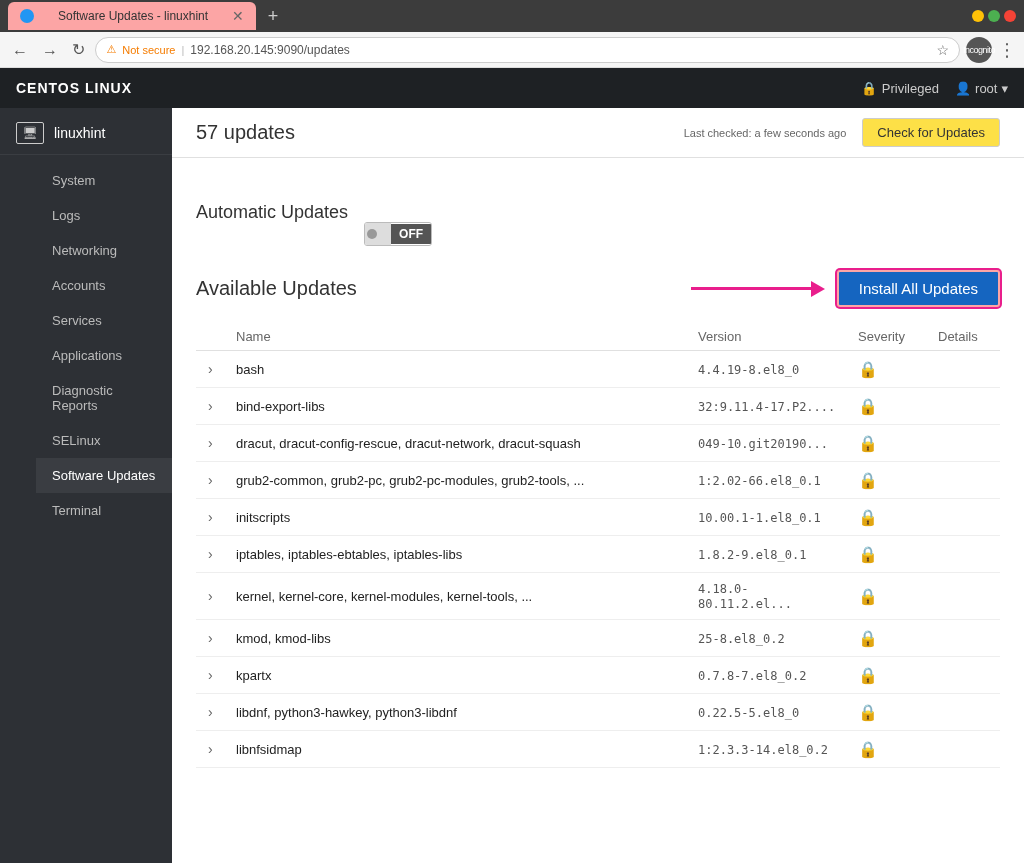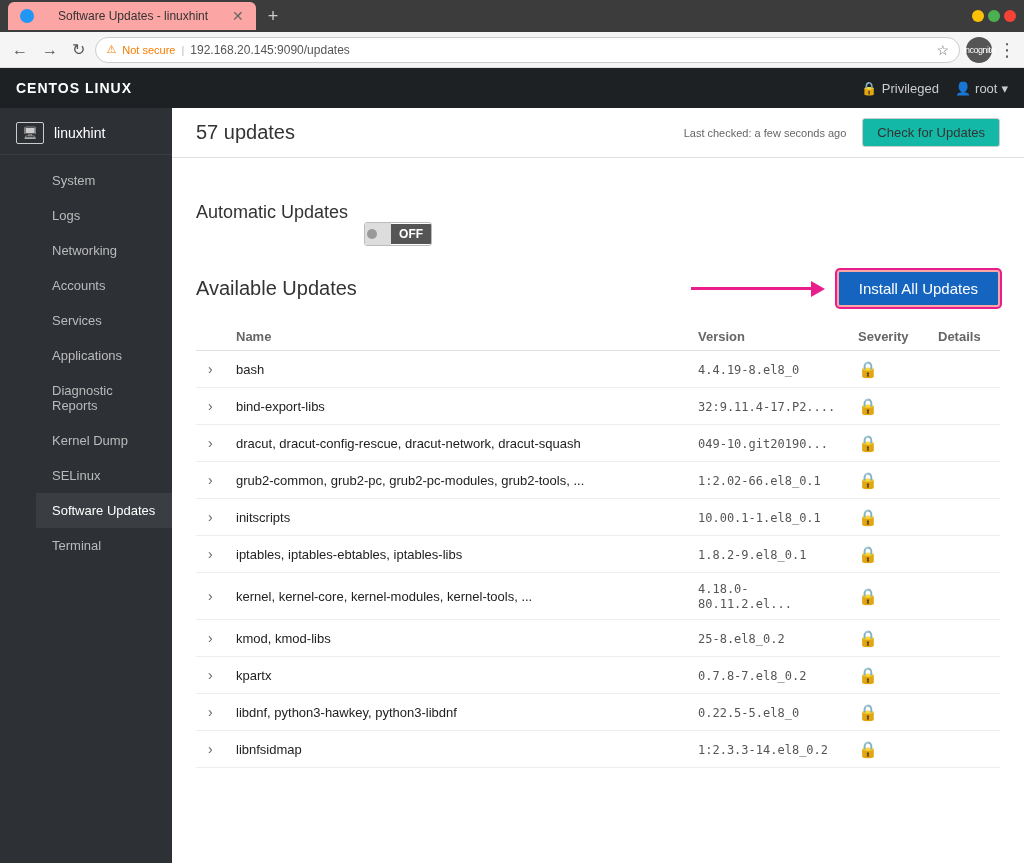--- a/index.html
+++ b/index.html
@@ -152,21 +152,21 @@
       padding: 10px 24px;
       border-bottom: 1px solid #e0e0e0;
       background: #fff;
       flex-shrink: 0;
     }
     .update-count { font-size: 20px; color: #333; }
     .header-right { display: flex; align-items: center; gap: 16px; }
     .last-checked { color: #666; font-size: 11px; }
     .check-updates-btn {
       border: 1px solid #ccc;
-      background: #14b8a6;
+      background: #fde047;
       padding: 6px 14px;
       font-size: 13px;
       cursor: pointer;
       border-radius: 3px;
       color: #333;
     }
 
     
     .content-body { padding: 20px 24px; flex: 1; }
 
@@ -248,21 +248,21 @@
       border-bottom: 8px solid transparent;
       border-left: 14px solid #e91e8c;
     }
 
     
     .updates-table { width: 100%; border-collapse: collapse; }
     .updates-table th {
       text-align: left;
       padding: 6px 8px;
       color: #666;
-      font-weight: 700;
+      font-weight: 400;
       font-size: 13px;
       border-bottom: 1px solid #e0e0e0;
     }
     .updates-table th.col-version { width: 160px; }
     .updates-table th.col-severity { width: 80px; }
     .updates-table th.col-details { width: 70px; }
     .updates-table th.col-expand { width: 32px; }
     .updates-table td {
       padding: 8px 8px;
       border-bottom: 1px solid #eee;
@@ -360,23 +360,20 @@
         <div class="sidebar-item">
           <span>Services</span>
         </div>
         <div class="sidebar-item">
           <span>Applications</span>
         </div>
         <div class="sidebar-item">
           <span>Diagnostic Reports</span>
         </div>
         <div class="sidebar-item">
-          <span>Kernel Dump</span>
-        </div>
-        <div class="sidebar-item">
           <span>SELinux</span>
         </div>
         <div class="sidebar-item active">
           <span>Software Updates</span>
         </div>
         <div class="sidebar-item">
           <span>Terminal</span>
         </div>
       </nav>
     </div>

